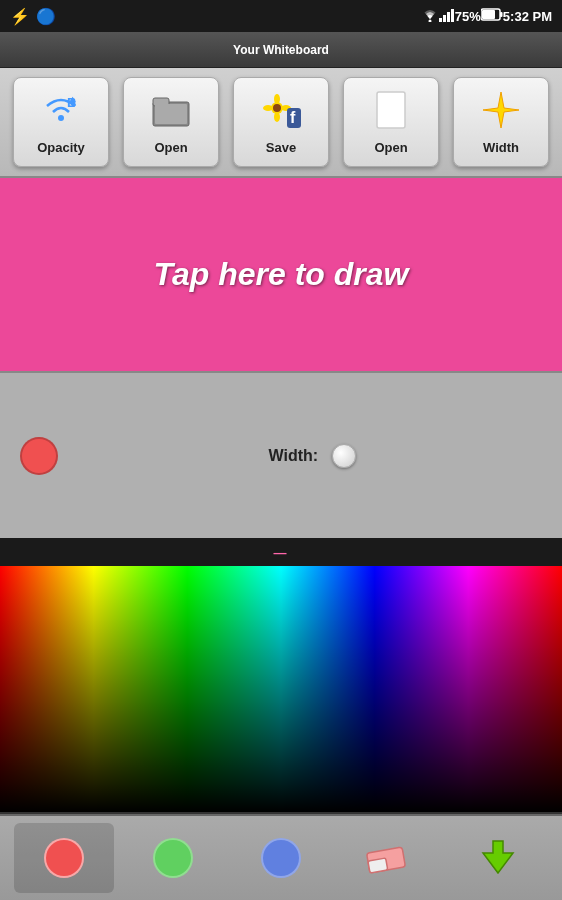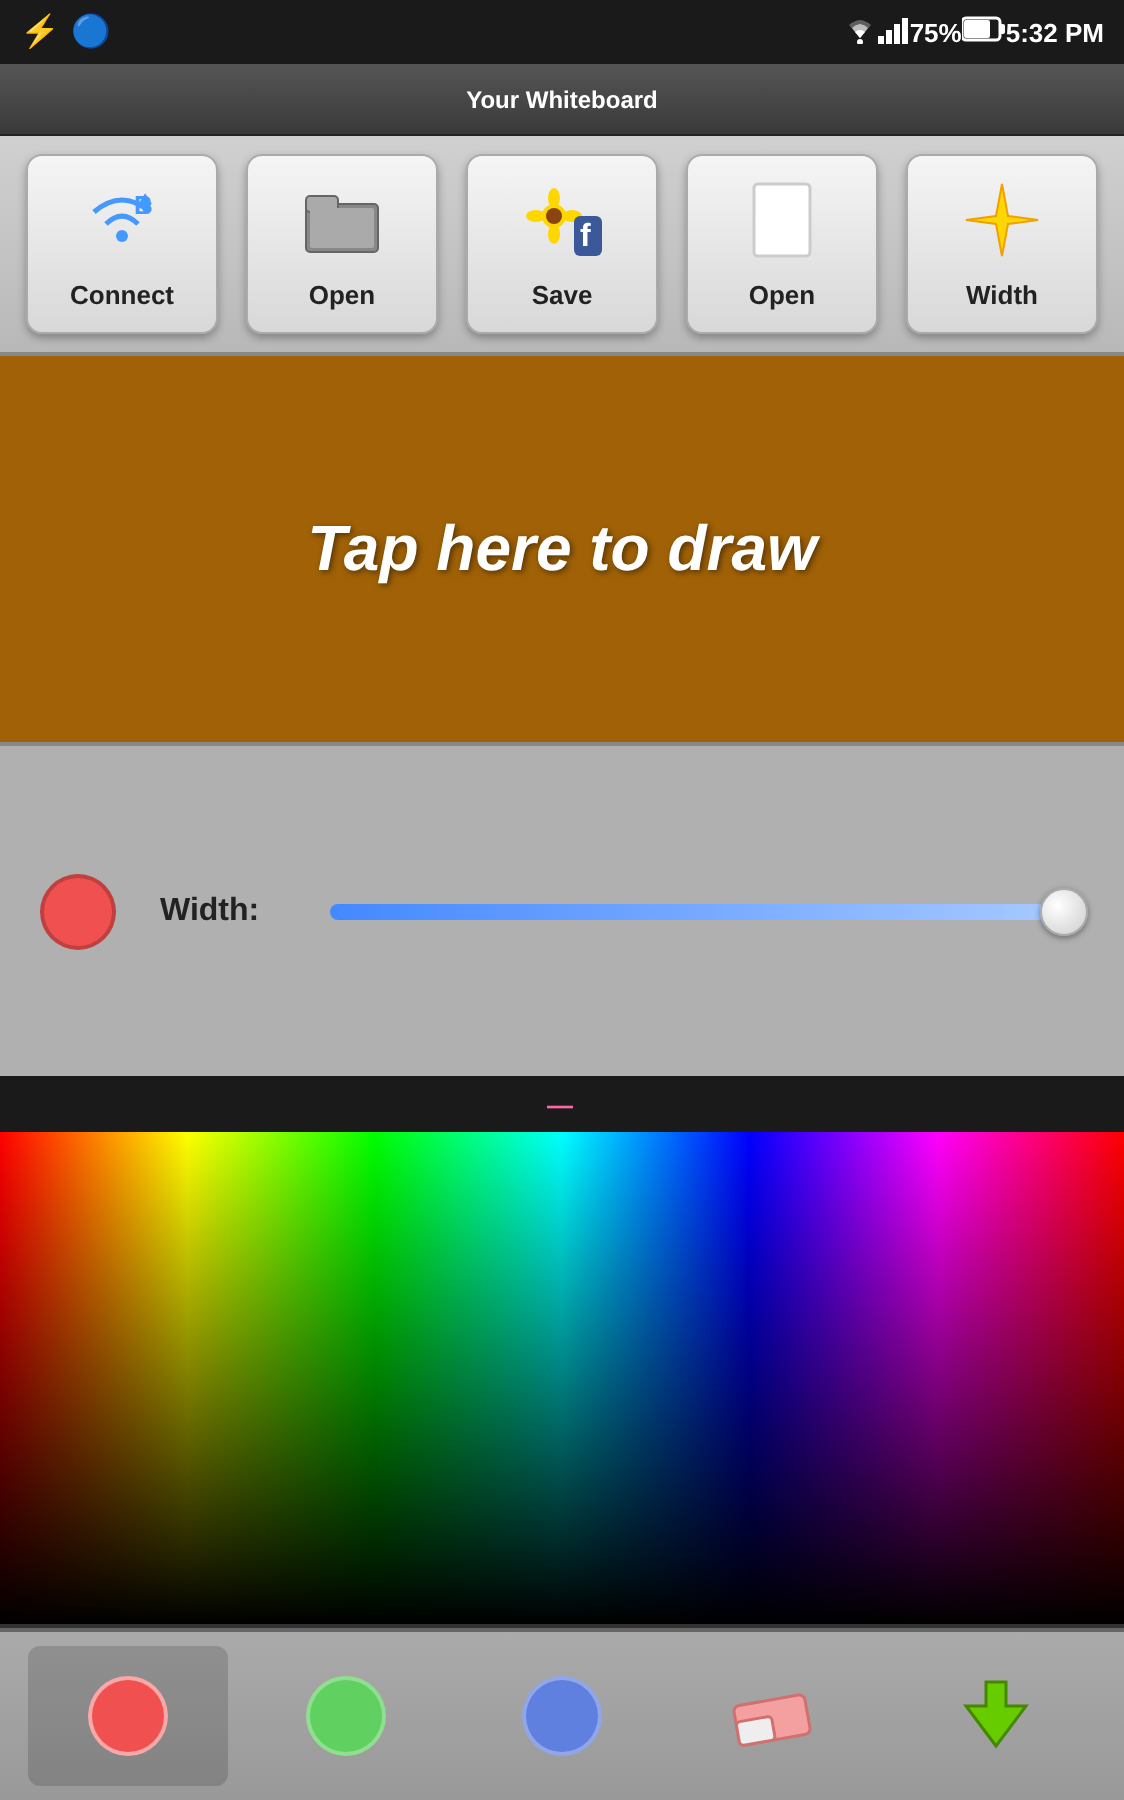--- a/index.html
+++ b/index.html
@@ -66,41 +66,41 @@
       cursor: pointer;
       box-shadow: 0 2px 4px rgba(0,0,0,0.3);
     }
     .btn-icon { font-size: 36px; line-height: 1; }
     .btn-label { font-size: 13px; color: #222; font-weight: bold; }
 
     
     #canvas-area {
       width: 562px;
       height: 195px;
-      background: #a16207;
+      background: #ec4899;
       display: flex;
       align-items: center;
       justify-content: center;
       border-bottom: 2px solid #888;
     }
     #tap-text {
       font-size: 32px;
       color: white;
       text-shadow: 1px 1px 3px rgba(0,0,0,0.5);
       font-style: italic;
       font-weight: bold;
     }
 
     
     #controls-area {
       width: 562px;
       height: 165px;
       background: #b0b0b0;
       display: flex;
-      flex-direction: column;
+      flex-direction: row;
       justify-content: center;
       padding: 10px 20px;
       gap: 12px;
       position: relative;
     }
     .color-circle {
       position: absolute;
       left: 20px;
       top: 50%;
       transform: translateY(-50%);
@@ -247,21 +247,21 @@
       <svg width="44" height="40" viewBox="0 0 44 40">
 
         <circle cx="22" cy="28" r="3" fill="#4499ff"></circle>
         <path d="M14 22 Q22 14 30 22" stroke="#4499ff" stroke-width="2.5" fill="none"></path>
         <path d="M8 16 Q22 4 36 16" stroke="#4499ff" stroke-width="2.5" fill="none"></path>
 
         <text x="30" y="16" font-size="16" fill="#4499ff">⬧</text>
         <text x="28" y="17" font-size="13" fill="#4499ff" font-weight="bold">B</text>
       </svg>
     </div>
-    <span class="btn-label">Connect</span>
+    <span class="btn-label">Opacity</span>
   </div>
 
   <div class="toolbar-btn">
     <div class="btn-icon">
       <svg width="44" height="40" viewBox="0 0 44 40">
         <rect x="4" y="12" width="36" height="24" rx="2" fill="#888" stroke="#666" stroke-width="1"></rect>
         <rect x="4" y="8" width="16" height="8" rx="2" fill="#aaa" stroke="#666" stroke-width="1"></rect>
         <rect x="6" y="14" width="32" height="20" rx="1" fill="#aaa"></rect>
       </svg>
     </div>

